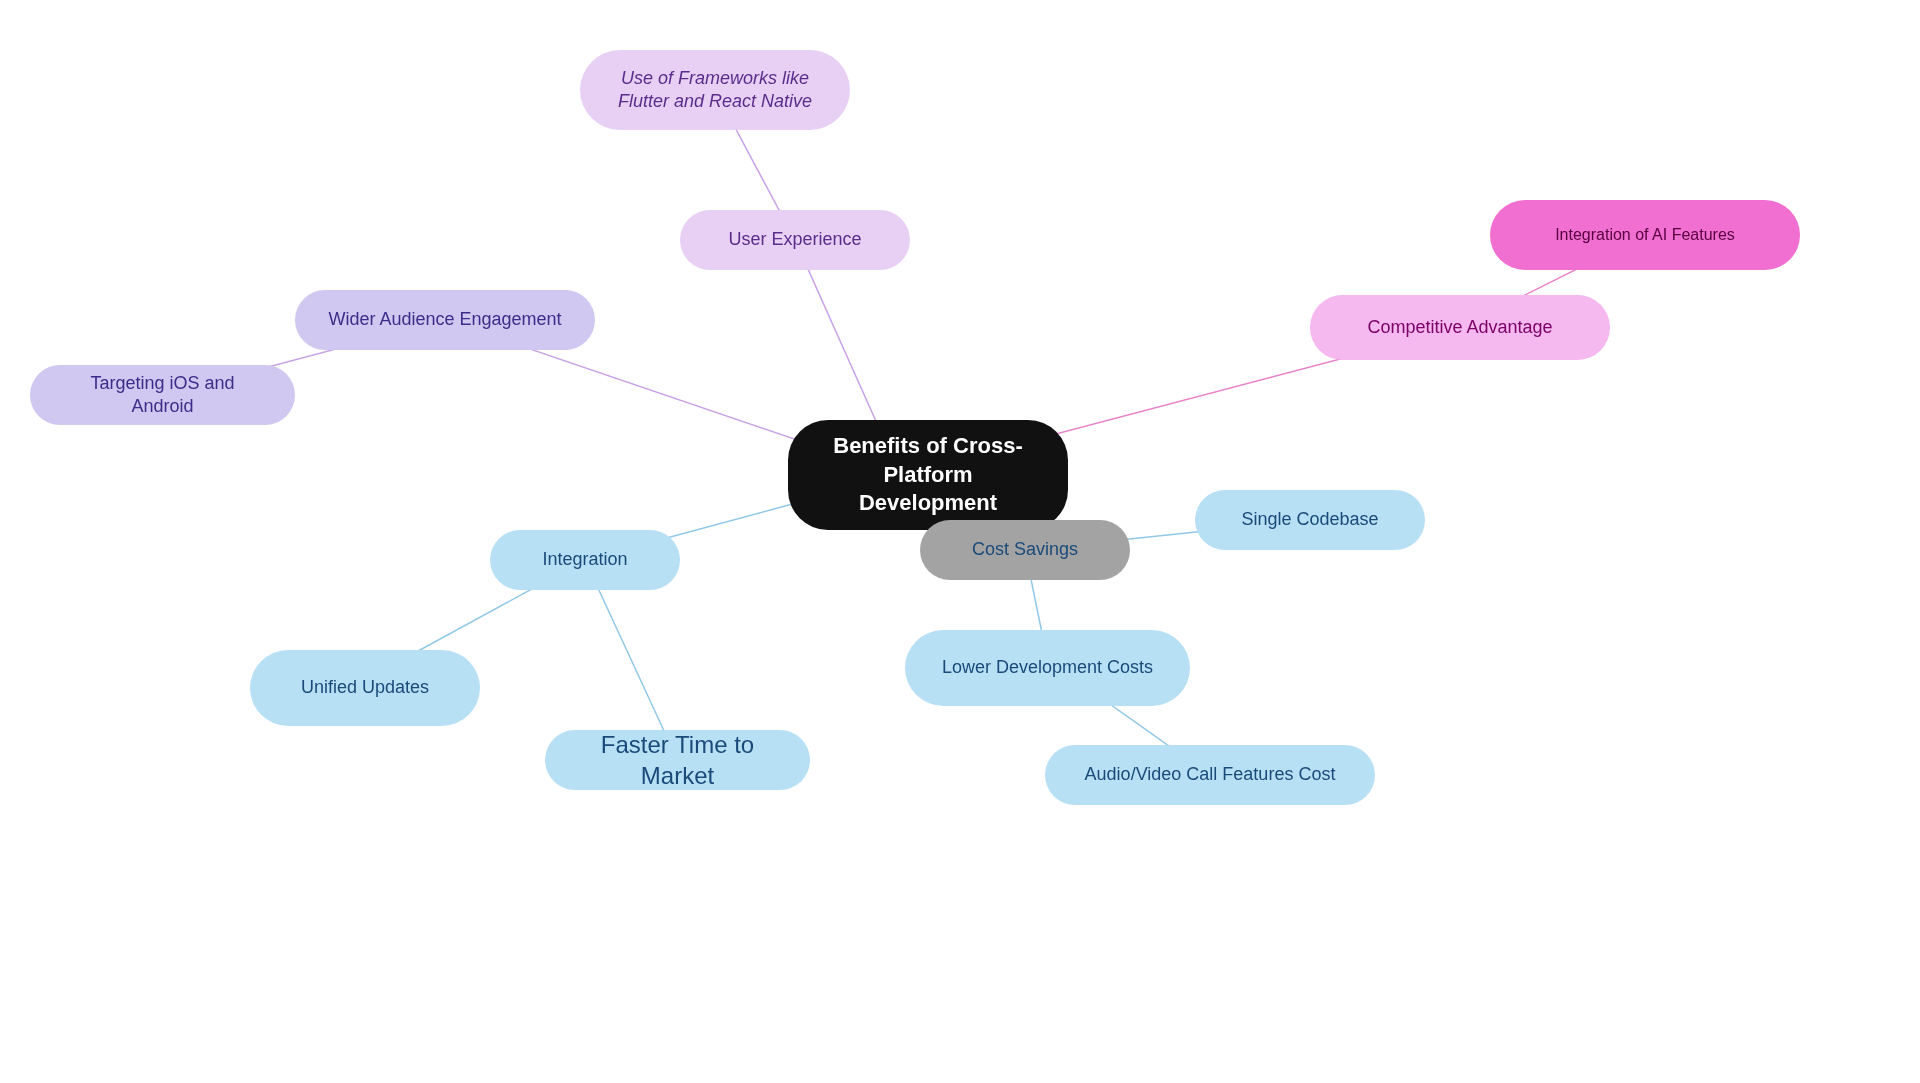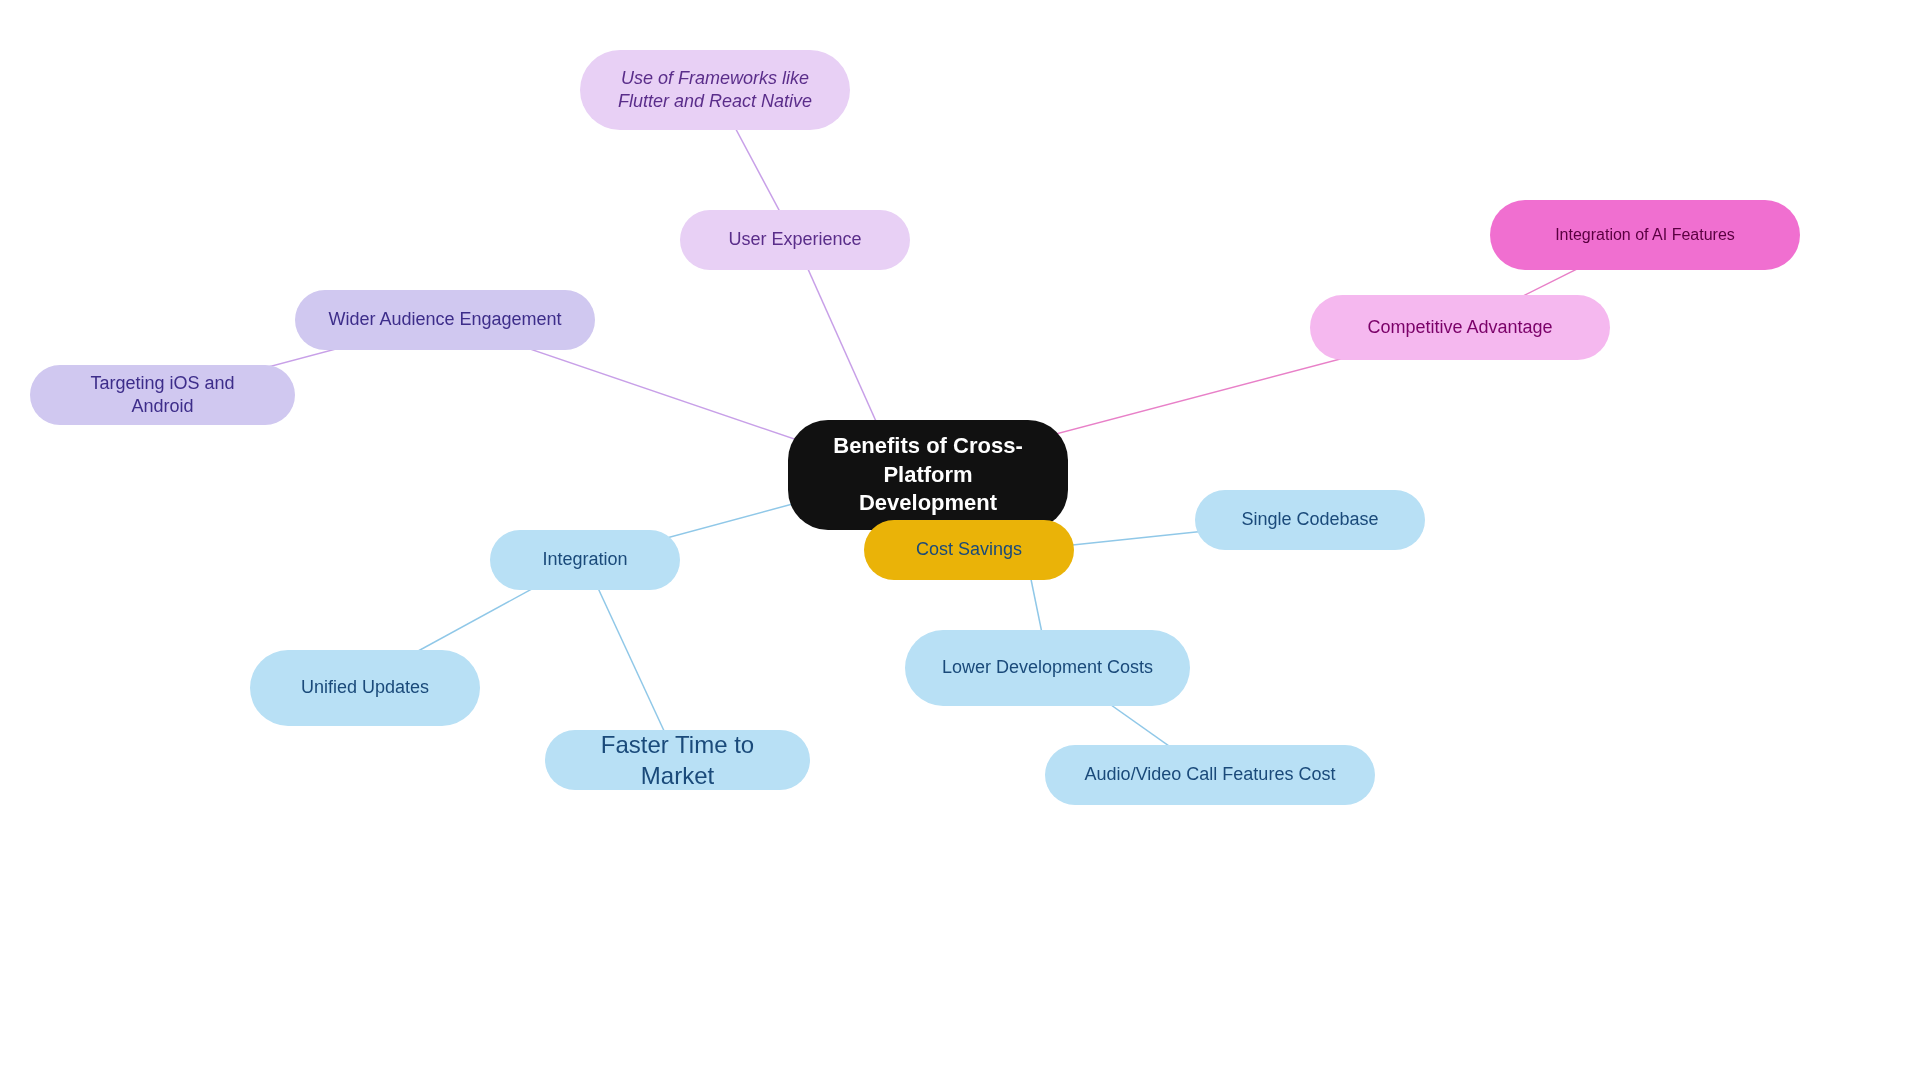--- a/index.html
+++ b/index.html
@@ -64,16 +64,16 @@
 <div class="node" style="left: 580px; top: 50px; width: 270px; height: 80px; background: rgb(232, 208, 245); color: rgb(90, 45, 138); font-size: 18px; font-weight: 500; font-style: italic;">Use of Frameworks like Flutter
 and React Native</div>
 <div class="node" style="left: 680px; top: 210px; width: 230px; height: 60px; background: rgb(232, 208, 245); color: rgb(90, 45, 138); font-size: 18px; font-weight: 500;">User Experience</div>
 <div class="node" style="left: 295px; top: 290px; width: 300px; height: 60px; background: rgb(208, 200, 240); color: rgb(61, 45, 138); font-size: 18px; font-weight: 500;">Wider Audience Engagement</div>
 <div class="node" style="left: 30px; top: 365px; width: 265px; height: 60px; background: rgb(208, 200, 240); color: rgb(61, 45, 138); font-size: 18px; font-weight: 500;">Targeting iOS and Android</div>
 <div class="node" style="left: 1490px; top: 200px; width: 310px; height: 70px; background: rgb(240, 111, 208); color: rgb(90, 0, 64); font-size: 16px; font-weight: 500;">Integration of AI Features</div>
 <div class="node" style="left: 1310px; top: 295px; width: 300px; height: 65px; background: rgb(245, 184, 239); color: rgb(122, 0, 104); font-size: 18px; font-weight: 500;">Competitive Advantage</div>
 <div class="node" style="left: 490px; top: 530px; width: 190px; height: 60px; background: rgb(184, 224, 245); color: rgb(26, 74, 122); font-size: 18px; font-weight: 500;">Integration</div>
 <div class="node" style="left: 250px; top: 650px; width: 230px; height: 76px; background: rgb(184, 224, 245); color: rgb(26, 74, 122); font-size: 18px; font-weight: 500;">Unified Updates</div>
 <div class="node" style="left: 545px; top: 730px; width: 265px; height: 60px; background: rgb(184, 224, 245); color: rgb(26, 74, 122); font-size: 24px; font-weight: 500;">Faster Time to Market</div>
-<div class="node" style="left: 864px; top: 520px; width: 210px; height: 60px; background: #eab308; color: rgb(26, 74, 122); font-size: 18px; font-weight: 500;">Cost Savings</div>
+<div class="node" style="left: 920px; top: 520px; width: 210px; height: 60px; background: #a3a3a3; color: rgb(26, 74, 122); font-size: 18px; font-weight: 500;">Cost Savings</div>
 <div class="node" style="left: 1195px; top: 490px; width: 230px; height: 60px; background: rgb(184, 224, 245); color: rgb(26, 74, 122); font-size: 18px; font-weight: 500;">Single Codebase</div>
 <div class="node" style="left: 905px; top: 630px; width: 285px; height: 76px; background: rgb(184, 224, 245); color: rgb(26, 74, 122); font-size: 18px; font-weight: 500;">Lower Development Costs</div>
 <div class="node" style="left: 1045px; top: 745px; width: 330px; height: 60px; background: rgb(184, 224, 245); color: rgb(26, 74, 122); font-size: 18px; font-weight: 500;">Audio/Video Call Features Cost</div>
 
 </body></html>

